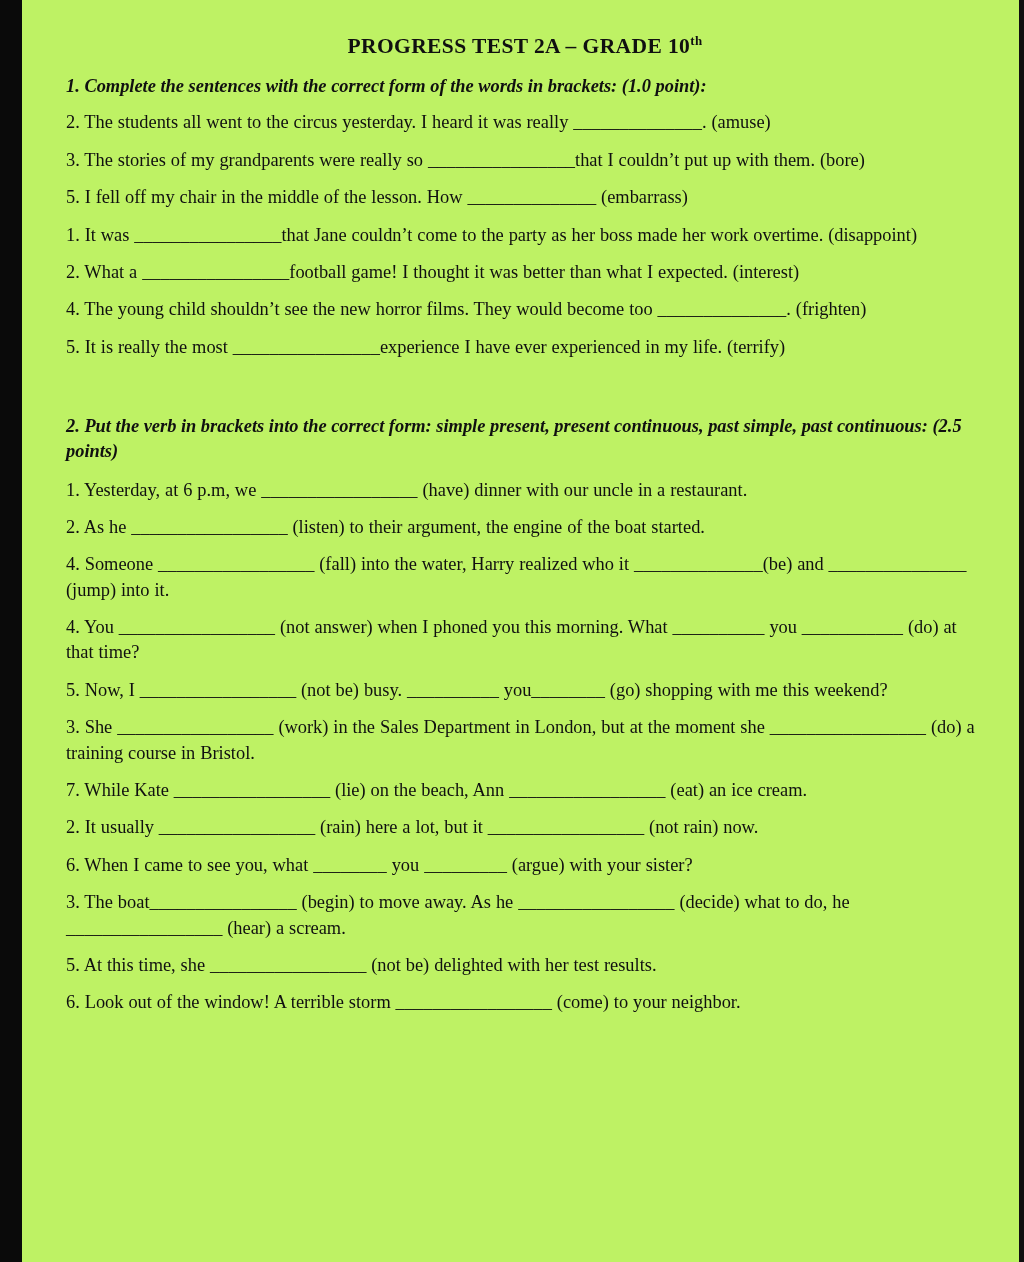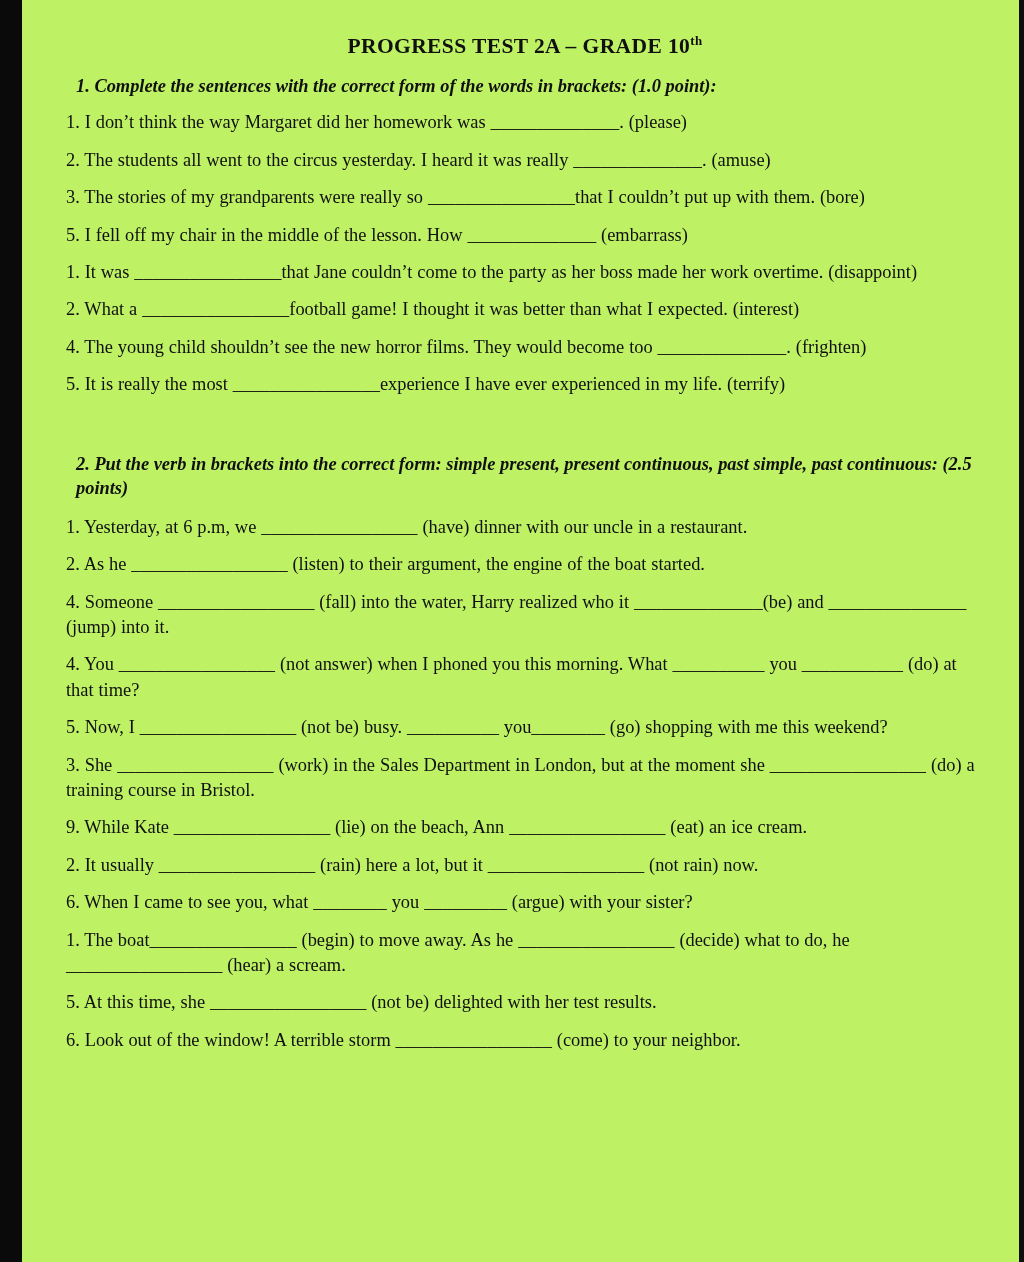--- a/index.html
+++ b/index.html
@@ -64,21 +64,21 @@
   .doc-title sup {
     font-size: 0.6em;
     vertical-align: super;
     line-height: 0;
   }
   .section-heading {
     font-weight: bold;
     font-style: italic;
     font-size: 18.4px;
     line-height: 1.34;
-    margin: 0 0 12px 10px;
+    margin: 0 0 12px 0;
     text-align: left;
   }
   .section-2 .section-heading {
     margin-bottom: 14px;
   }
   .q {
     font-size: 18.4px;
     line-height: 1.38;
     margin: 0 0 12px 0;
     text-align: left;
@@ -99,43 +99,42 @@
   <div class="edge-right"></div>
   <div class="edge-bottom-left"></div>
 
   <div class="sheet">
     <div class="content">
 
       <h1 class="doc-title"><span>PROGRESS TEST 2A – GRADE 10</span><sup>th</sup></h1>
 
       <div class="section-1">
         <p class="section-heading">1. Complete the sentences with the correct form of the words in brackets: (1.0 point):</p>
-        <p class="q">1. I don’t think the way Margaret did her homework was ______________. (please)</p>
         <p class="q">2. The students all went to the circus yesterday. I heard it was really ______________. (amuse)</p>
         <p class="q">3. The stories of my grandparents were really so ________________that I couldn’t put up with them. (bore)</p>
         <p class="q">5. I fell off my chair in the middle of the lesson. How ______________ (embarrass)</p>
         <p class="q">1. It was ________________that Jane couldn’t come to the party as her boss made her work overtime. (disappoint)</p>
         <p class="q">2. What a ________________football game! I thought it was better than what I expected. (interest)</p>
         <p class="q">4. The young child shouldn’t see the new horror films. They would become too ______________. (frighten)</p>
         <p class="q">5. It is really the most ________________experience I have ever experienced in my life. (terrify)</p>
       </div>
 
       <div class="section-gap"></div>
 
       <div class="section-2">
         <p class="section-heading">2. Put the verb in brackets into the correct form: simple present, present continuous, past simple, past continuous: (2.5 points)</p>
         <p class="q">1. Yesterday, at 6 p.m, we _________________ (have) dinner with our uncle in a restaurant.</p>
         <p class="q">2. As he _________________ (listen) to their argument, the engine of the boat started.</p>
         <p class="q">4. Someone _________________ (fall) into the water, Harry realized who it ______________(be) and _______________ (jump) into it.</p>
         <p class="q">4. You _________________ (not answer) when I phoned you this morning. What __________ you ___________ (do) at that time?</p>
         <p class="q">5. Now, I _________________ (not be) busy. __________ you________ (go) shopping with me this weekend?</p>
         <p class="q">3. She _________________ (work) in the Sales Department in London, but at the moment she _________________ (do) a training course in Bristol.</p>
-        <p class="q">9. While Kate _________________ (lie) on the beach, Ann _________________ (eat) an ice cream.</p>
+        <p class="q">7. While Kate _________________ (lie) on the beach, Ann _________________ (eat) an ice cream.</p>
         <p class="q">2. It usually _________________ (rain) here a lot, but it _________________ (not rain) now.</p>
         <p class="q">6. When I came to see you, what ________ you _________ (argue) with your sister?</p>
-        <p class="q">1. The boat________________ (begin) to move away. As he _________________ (decide) what to do, he _________________ (hear) a scream.</p>
+        <p class="q">3. The boat________________ (begin) to move away. As he _________________ (decide) what to do, he _________________ (hear) a scream.</p>
         <p class="q">5. At this time, she _________________ (not be) delighted with her test results.</p>
         <p class="q">6. Look out of the window! A terrible storm _________________ (come) to your neighbor.</p>
       </div>
 
     </div>
   </div>
 </div>
 
 </body></html>

